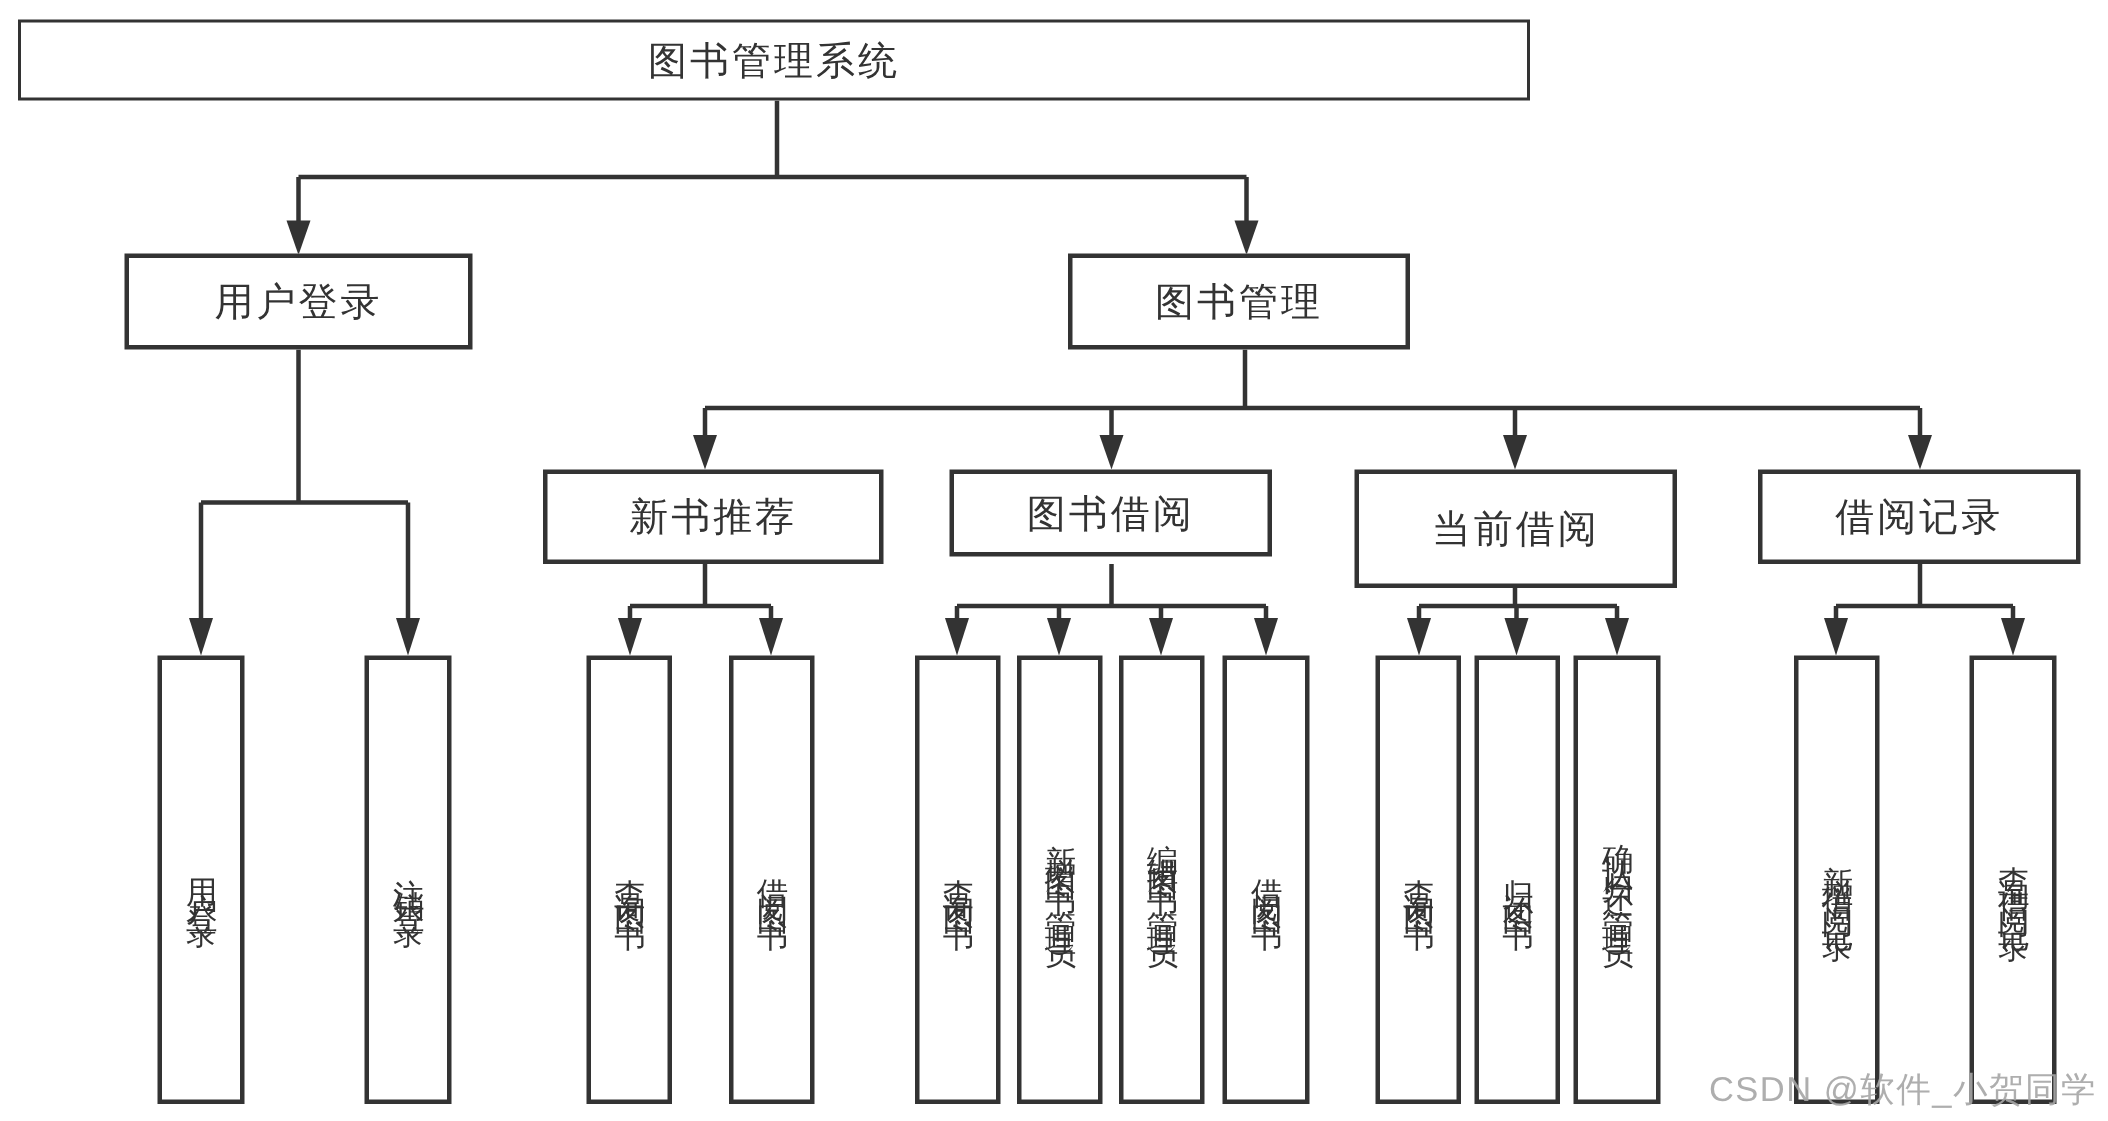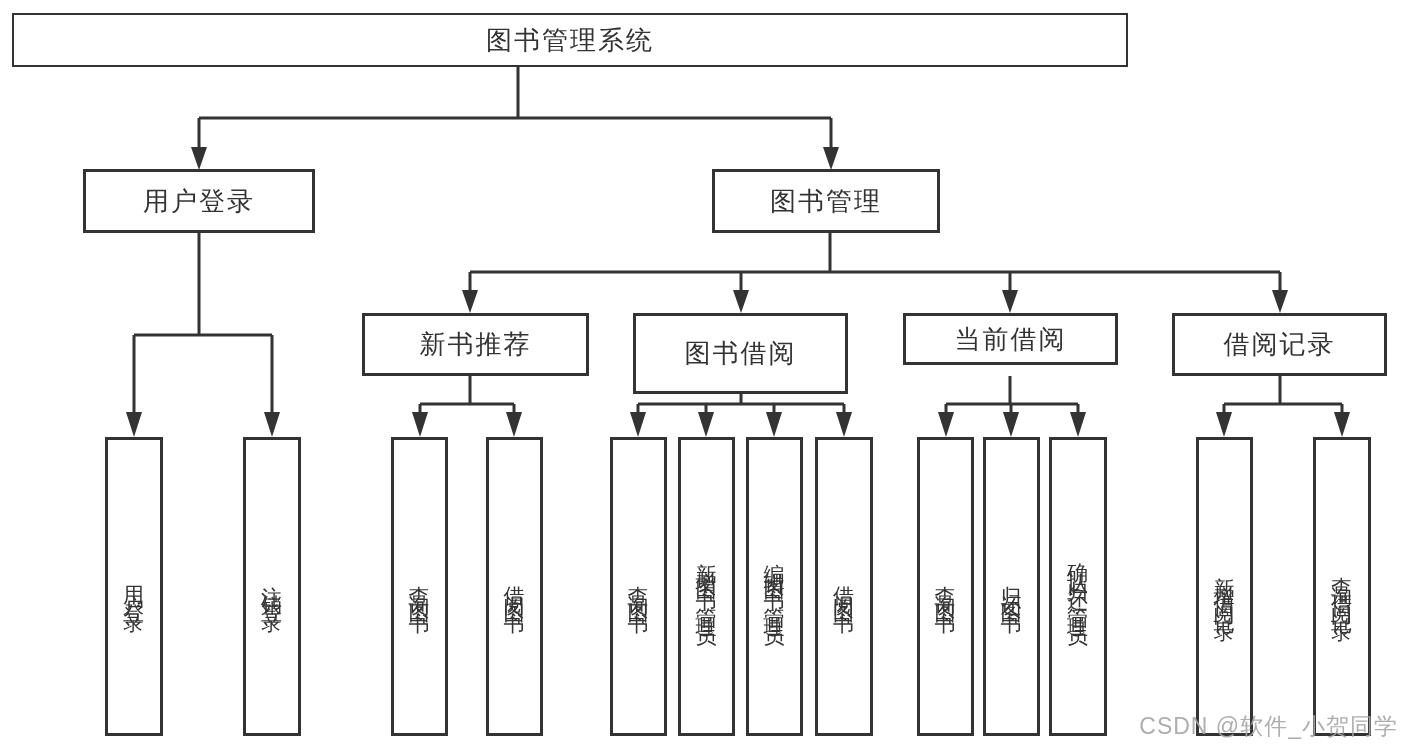--- a/index.html
+++ b/index.html
@@ -101,38 +101,38 @@
       <polygon points="1003,412 1019,412 1011,437"></polygon>
       <polygon points="1070,412 1086,412 1078,437"></polygon>
     </g>
     <g>
       <path d="M1280 376 V404 M1224 404 H1342 M1224 404 V414 M1342 404 V414"></path>
       <polygon points="1216,412 1232,412 1224,437"></polygon>
       <polygon points="1334,412 1350,412 1342,437"></polygon>
     </g>
   </svg>
 
-  <div class="node root" style="left:12px;top:13px;width:1116px;height:54px;">
+  <div class="node root" style="left:12px;top:13px;width:1008px;height:54px;">
     <span class="h-label">图书管理系统</span>
   </div>
 
   <div class="node" style="left:83px;top:169px;width:232px;height:64px;">
     <span class="h-label">用户登录</span>
   </div>
   <div class="node" style="left:712px;top:169px;width:228px;height:64px;">
     <span class="h-label">图书管理</span>
   </div>
 
   <div class="node" style="left:362px;top:313px;width:227px;height:63px;">
     <span class="h-label">新书推荐</span>
   </div>
-  <div class="node" style="left:633px;top:313px;width:215px;height:81px;">
+  <div class="node" style="left:633px;top:313px;width:215px;height:58px;">
     <span class="h-label">图书借阅</span>
   </div>
-  <div class="node" style="left:903px;top:313px;width:215px;height:52px;">
+  <div class="node" style="left:903px;top:313px;width:215px;height:79px;">
     <span class="h-label">当前借阅</span>
   </div>
   <div class="node" style="left:1172px;top:313px;width:215px;height:63px;">
     <span class="h-label">借阅记录</span>
   </div>
 
   <div class="node" style="left:105px;top:437px;width:58px;height:299px;">
     <span class="v-label">用户登录</span>
   </div>
   <div class="node" style="left:243px;top:437px;width:58px;height:299px;">

